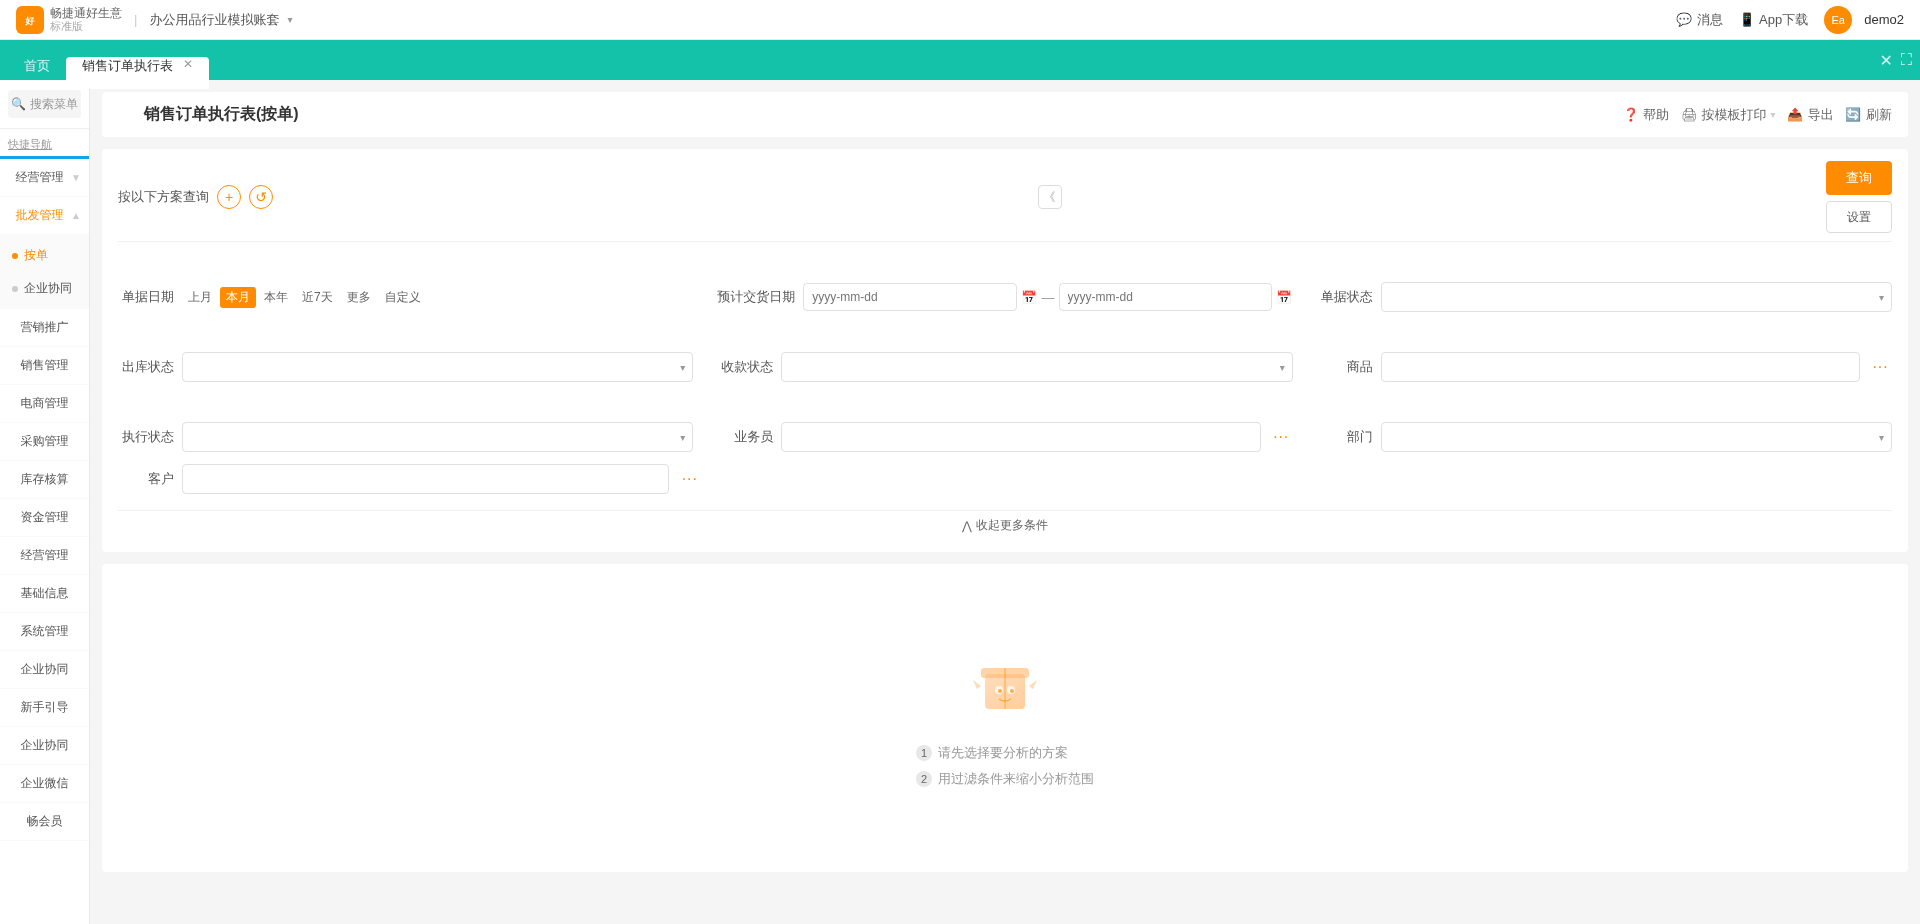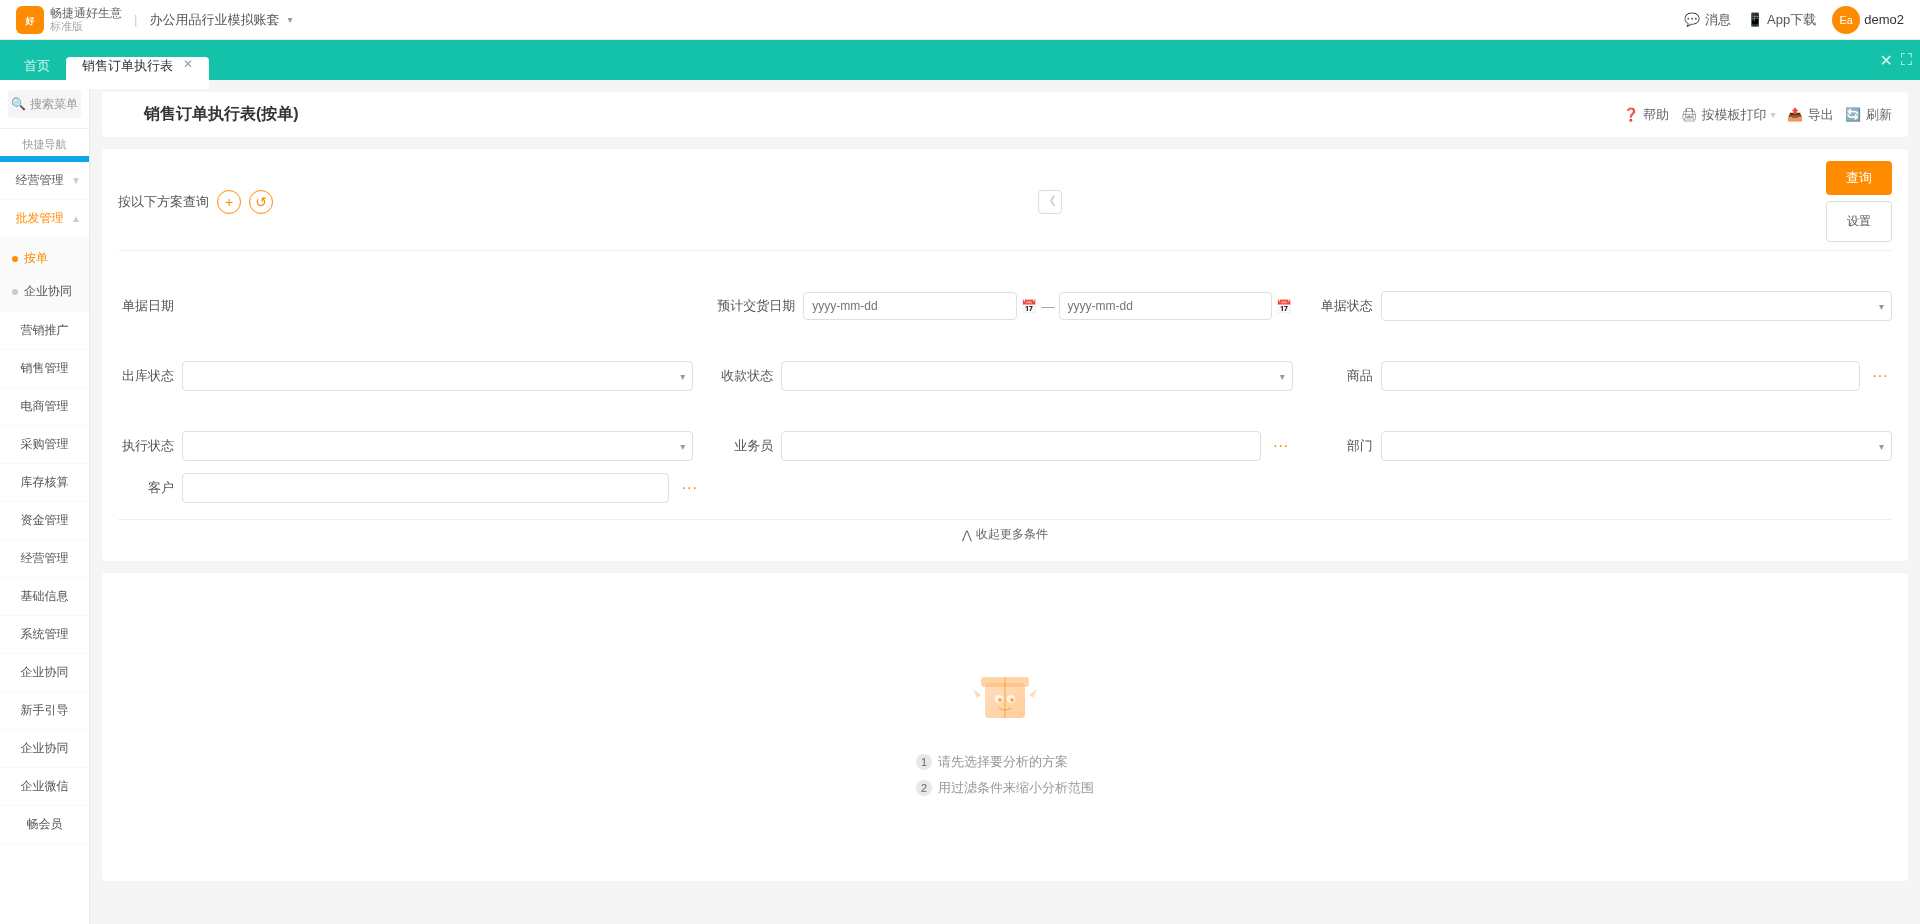--- a/index.html
+++ b/index.html
@@ -88,22 +88,23 @@
       cursor: pointer;
       display: flex;
       align-items: center;
       justify-content: center;
       gap: 4px;
     }
     .sidebar-nav-label {
       padding: 8px 8px 4px;
       font-size: 11px;
       color: #999;
-      border-bottom: 6px solid #0ea5e9;
-      text-align: center;
+      border-bottom: 3px solid #0ea5e9;
+      text-align: left;
+      text-decoration: underline;
     }
     .sidebar-item {
       padding: 10px 8px;
       text-align: center;
       cursor: pointer;
       font-size: 12px;
       color: #555;
       border-bottom: 1px solid #f9f9f9;
       display: flex;
       align-items: center;
@@ -399,21 +400,21 @@
   </div>
   <div class="top-bar-right">
     <div class="top-bar-action">
       <span>💬</span>
       <span>消息</span>
     </div>
     <div class="top-bar-action">
       <span>📱</span>
       <span>App下载</span>
     </div>
-    <div style="display:flex;align-items:center;gap:4px;cursor:pointer;">
+    <div style="display:flex;align-items:center;gap:12px;cursor:pointer;">
       <div class="user-avatar">
         <span>Ea</span>
       </div>
       <span class="user-name">demo2</span>
     </div>
   </div>
 </div>
 
 <div class="tab-bar">
   <div class="tab-item home">
@@ -532,29 +533,37 @@
     <div class="filter-panel">
 
       <div class="filter-panel-header">
         <span class="filter-panel-title">按以下方案查询</span>
         <button class="filter-icon-btn">+</button>
         <button class="filter-icon-btn">↺</button>
         <button class="collapse-btn">《</button>
 
         <div style="margin-left:auto;display:flex;flex-direction:column;gap:6px;">
           <button class="btn-primary">查询</button>
-          <button class="btn-default" style="height:41px;font-size:12px;">设置</button>
+          <button class="btn-default" style="height:32px;font-size:12px;">设置</button>
         </div>
       </div>
 
       <div class="filter-row">
 
         <div class="filter-field">
           <span class="filter-label">单据日期</span>
           <div style="display:flex;flex-direction:column;gap:4px;flex:1;">
+            <div class="date-range-tabs">
+              <span class="date-tab">上月</span>
+              <span class="date-tab active">本月</span>
+              <span class="date-tab">本年</span>
+              <span class="date-tab">近7天</span>
+              <span class="date-tab">更多</span>
+              <span class="date-tab">自定义</span>
+            </div>
           </div>
         </div>
 
         <div class="filter-field">
           <span class="filter-label">预计交货日期</span>
           <div class="date-input-group">
             <input class="date-input" placeholder="yyyy-mm-dd" style="">
             <span class="date-icon">📅</span>
             <span class="date-dash">—</span>
             <input class="date-input" placeholder="yyyy-mm-dd" style="">

